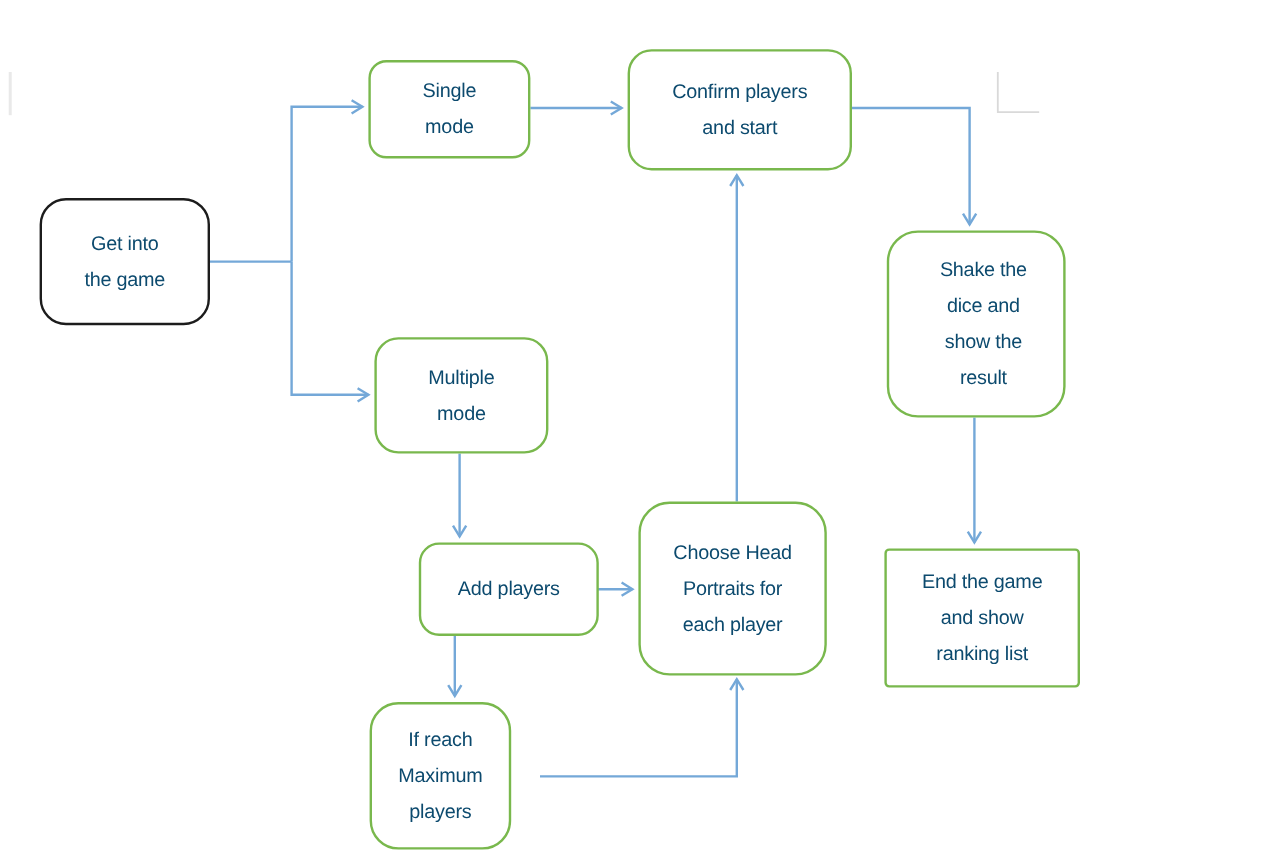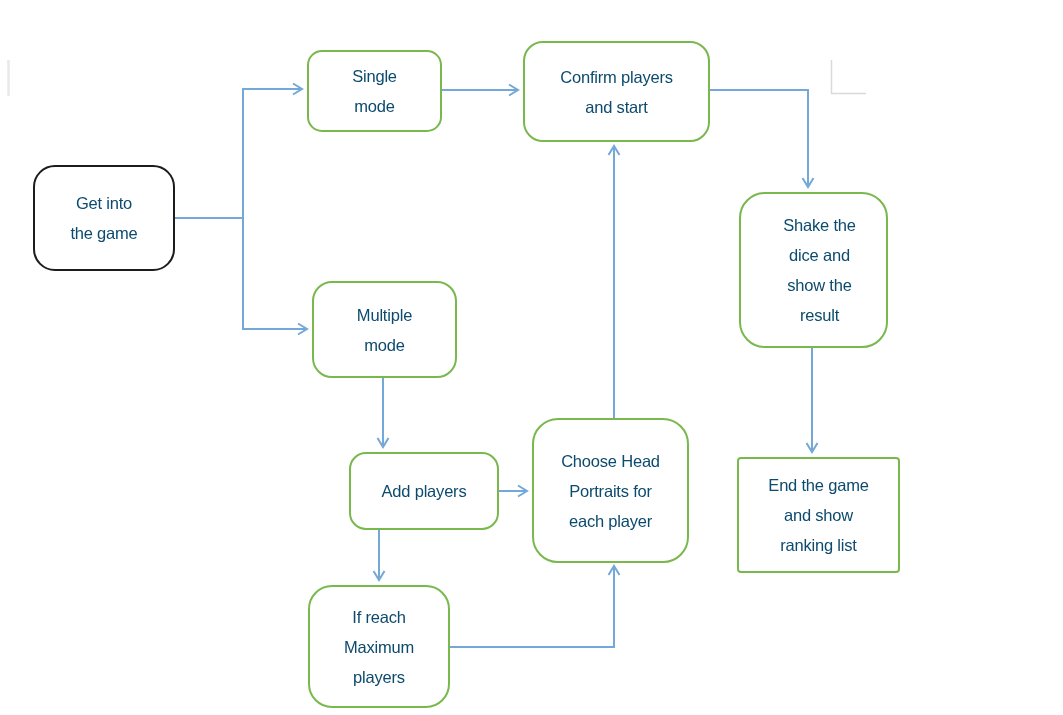--- a/index.html
+++ b/index.html
@@ -35,21 +35,21 @@
   .node.outline-black { border-color: #1c1c1c; }
 
   
   #n-get-into-game   { left: 33px;  top: 165px; width: 142px; height: 106px; border-radius: 22px; }
   #n-single-mode     { left: 307px; top: 50px;  width: 135px; height: 82px;  border-radius: 15px; }
   #n-confirm-players { left: 523px; top: 41px;  width: 187px; height: 101px; border-radius: 20px; justify-content: center; }
   #n-shake-dice      { left: 739px; top: 192px; width: 149px; height: 156px; border-radius: 26px; padding-left: 12px; }
   #n-multiple-mode   { left: 312px; top: 281px; width: 145px; height: 97px;  border-radius: 20px; }
   #n-add-players     { left: 305px; top: 452px; width: 150px; height: 78px;  border-radius: 17px; margin-left: 44px; }
   #n-choose-portraits{ left: 532px; top: 418px; width: 157px; height: 145px; border-radius: 26px; }
-  #n-if-reach-max    { left: 308px; top: 585px; width: 142px; height: 123px; border-radius: 24px; }
+  #n-if-reach-max    { left: 308px; top: 585px; width: 118px; height: 123px; border-radius: 24px; }
   #n-end-game        { left: 737px; top: 457px; width: 163px; height: 116px; border-radius: 4px; }
 </style>
 </head>
 <body>
 
 <div id="canvas">
 
   <svg id="connectors" viewBox="0 0 1063 715" xmlns="http://www.w3.org/2000/svg">
     <defs>
       <marker id="arrowhead" markerUnits="userSpaceOnUse" markerWidth="16" markerHeight="16" refX="12" refY="8" orient="auto">

